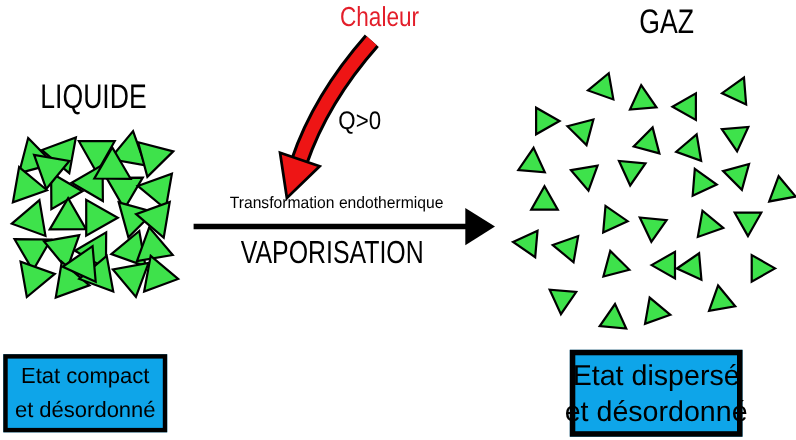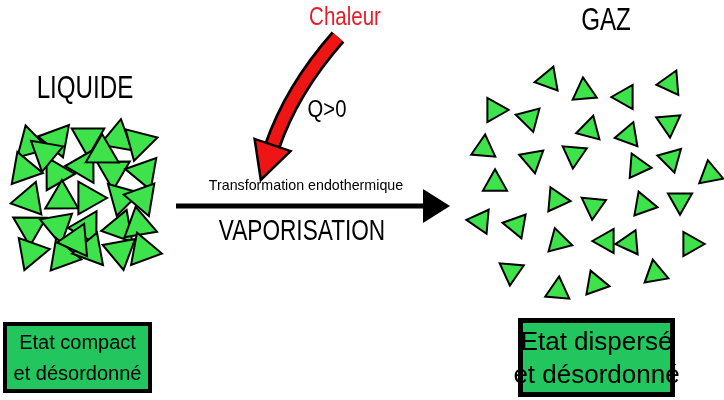--- a/index.html
+++ b/index.html
@@ -17,21 +17,21 @@
   .narrow95{transform:scaleX(0.95);transform-origin:50% 50%;}
 
   .liquide-title{left:5px;top:72px;width:160px;font-size:31px;}
   .gaz-title{left:536px;top:4px;width:140px;font-size:31px;}
   .chaleur{left:275px;top:3px;width:140px;font-size:25px;color:var(--heat-text-red,#e31e2a);}
   .q-label{left:287px;top:97px;width:80px;font-size:23px;}
   .transfo{left:166px;top:177px;width:280px;font-size:15px;}
   .vapo{left:172px;top:215px;width:260px;font-size:29px;}
 
   .state-box{
-    position:absolute;border:4px solid var(--ink-black,#000);background:#22c55e;
+    position:absolute;border:4px solid var(--ink-black,#000);background:#0ea5e9;
     display:flex;flex-direction:column;justify-content:center;align-items:center;
     text-align:center;
   }
   .state-box .bl{display:block;white-space:nowrap;}
   .left-box{left:3px;top:322px;width:141px;height:63px;font-size:20px;line-height:31px;}
   .right-box{left:518px;top:318px;width:147px;height:69px;border-width:5px;font-size:26px;line-height:33px;}
 
   #liquid-group polygon,#gas-group polygon{
     fill:var(--particle-green,#3ee24b);stroke:var(--ink-black,#000);
     stroke-width:2px;stroke-linejoin:miter;

